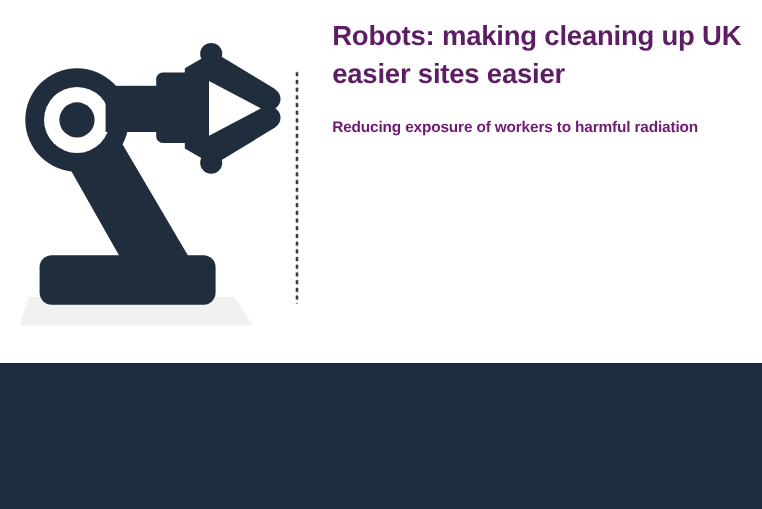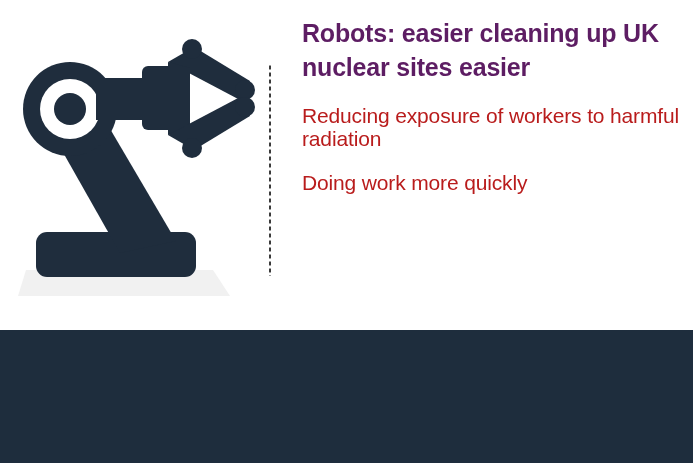--- a/index.html
+++ b/index.html
@@ -58,24 +58,24 @@
     line-height: 34px;
     font-weight: bold;
     letter-spacing: -0.2px;
   }
   #benefits-list {
     list-style: none;
     margin: 20px 0 0 0;
     padding: 0;
   }
   #benefits-list li {
-    color: #b91c1c;
-    font-size: 21px;
+    color: #701a75;
+    font-size: 14px;
     line-height: 23px;
-    font-weight: normal;
+    font-weight: bold;
     margin-bottom: 21px;
     letter-spacing: -0.15px;
   }
   #benefits-list li:last-child { margin-bottom: 0; }
 
   
   #bottom-banner {
     position: absolute;
     left: 0;
     top: 330px;
@@ -118,24 +118,23 @@
       <circle cx="237" cy="52" r="10" fill="#1f2d3d"></circle>
       <circle cx="237" cy="69" r="10" fill="#1f2d3d"></circle>
       <circle cx="184" cy="11" r="10" fill="#1f2d3d"></circle>
       <circle cx="184" cy="110" r="10" fill="#1f2d3d"></circle>
     </svg>
   </div>
 
   <div id="vertical-dotted-divider"></div>
 
   <div id="content-column">
-    <h1 id="headline">Robots: easier cleaning up UK nuclear sites easier</h1>
+    <h1 id="headline">Robots: making cleaning up UK easier sites easier</h1>
     <ul id="benefits-list">
       <li>Reducing exposure of workers to harmful radiation</li>
-      <li>Doing work more quickly</li>
     </ul>
   </div>
 
   <div id="bottom-banner">
     
     
 
     
 
     

